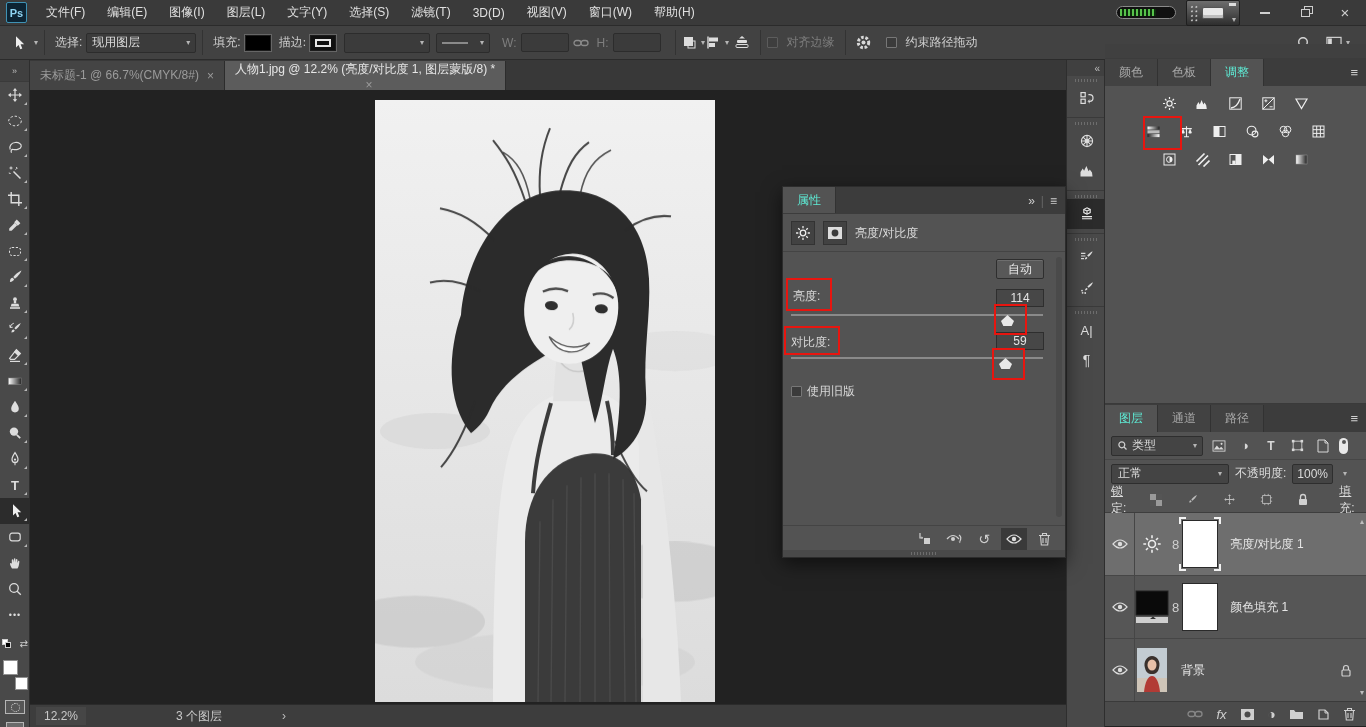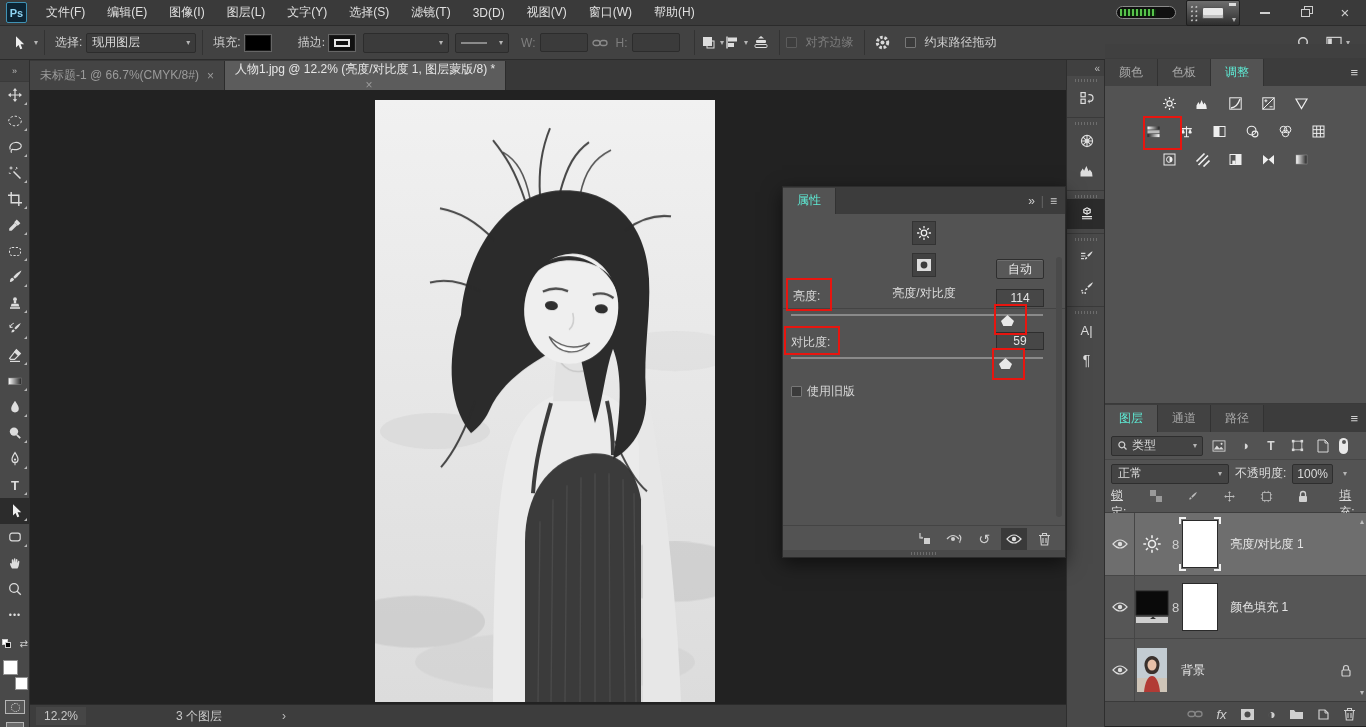--- a/index.html
+++ b/index.html
@@ -91,44 +91,44 @@
 .adjic{width:24px;height:22px;display:flex;align-items:center;justify-content:center;}
 
 #lp-filter{height:28px;display:flex;align-items:center;padding:0 6px;gap:6px;border-bottom:1px solid #464646;}
 #lp-type{flex:0 0 92px;height:20px;background:#444;border:1px solid #2e2e2e;border-radius:2px;display:flex;align-items:center;padding:0 5px;gap:4px;}
 .lf-ic{width:20px;height:18px;display:flex;align-items:center;justify-content:center;color:#d8d8d8;}
 .pill{width:9px;height:16px;border-radius:5px;background:#e8e8e8;position:relative;}
 .pill:after{content:"";position:absolute;left:2.5px;top:2.5px;width:4px;height:4px;border-radius:50%;background:#555;}
 #lp-blend{height:27px;display:flex;align-items:center;padding:0 6px;gap:6px;}
 #blendsel{flex:0 0 118px;height:20px;background:#444;border:1px solid #2e2e2e;border-radius:2px;display:flex;align-items:center;padding:0 6px;}
 .valbox{height:20px;background:#444;border:1px solid #2e2e2e;border-radius:2px;display:flex;align-items:center;padding:0 4px;}
-#lp-lock{height:26px;display:flex;padding:0 6px;gap:24px;border-bottom:1px solid #3e3e3e;text-decoration:underline;}
+#lp-lock{height:26px;display:flex;align-items:center;padding:0 6px;gap:24px;border-bottom:1px solid #3e3e3e;text-decoration:underline;}
 #layerlist{position:relative;height:188px;background:#535353;overflow:hidden;}
 .lrow{height:63px;display:flex;align-items:center;border-bottom:1px solid #464646;background:#565656;position:relative;}
 .lrow.sel{background:#6e6e6e;}
 .eyecol{width:30px;height:100%;display:flex;align-items:center;justify-content:center;border-right:1px solid #464646;}
 .lthumb{width:34px;height:34px;display:flex;align-items:center;justify-content:center;}
 .masklink{color:#cfcfcf;margin:0 3px;font-size:13px;}
 .maskthumb{width:36px;height:48px;background:#fff;border:1px solid #2a2a2a;position:relative;}
 .selframe i{position:absolute;width:7px;height:7px;border:0 solid #f2f2f2;}
 .selframe i:nth-child(1){left:-4px;top:-4px;border-left-width:2px;border-top-width:2px;}
 .selframe i:nth-child(2){right:-4px;top:-4px;border-right-width:2px;border-top-width:2px;}
 .selframe i:nth-child(3){left:-4px;bottom:-4px;border-left-width:2px;border-bottom-width:2px;}
 .selframe i:nth-child(4){right:-4px;bottom:-4px;border-right-width:2px;border-bottom-width:2px;}
 .lname{margin-left:12px;color:#e6e6e6;}
 #lp-bottom{height:25px;background:#4b4b4b;border-top:1px solid #3a3a3a;display:flex;align-items:center;justify-content:flex-end;gap:13px;padding:0 10px;}
 #lp-bottom .bic{display:flex;align-items:center;justify-content:center;color:#cfcfcf;}
 .scrollch{position:absolute;right:2px;color:#bdbdbd;font-size:8px;}
 
 #props{position:absolute;left:782px;top:186px;width:284px;height:372px;background:#535353;
  box-shadow:0 6px 18px rgba(0,0,0,.55);border:1px solid #2c2c2c;}
-#props .bar{height:27px;background:#3c3c3c;display:flex;align-items:center;}
+#props .bar{height:27px;background:#3c3c3c;display:flex;align-items:flex-start;}
 #props .bar .ptab{height:26px;}
 #props .bar .ctrls{margin-left:auto;display:flex;align-items:center;gap:6px;padding:0 8px;color:#cfcfcf;align-self:center;}
-#props .hdr{display:flex;align-items:center;gap:8px;padding:7px 8px 6px;border-bottom:1px solid #444;flex-direction:column;}
+#props .hdr{display:flex;align-items:center;gap:8px;padding:7px 8px 6px;border-bottom:1px solid #444;}
 .icbox{width:24px;height:24px;background:#424242;border:1px solid #333;display:flex;align-items:center;justify-content:center;}
 #autobtn{position:absolute;left:213px;top:72px;width:48px;height:20px;background:#585858;border:1px solid #2e2e2e;
  border-radius:2px;display:flex;align-items:center;justify-content:center;color:#e8e8e8;box-shadow:inset 0 1px 0 #6e6e6e;}
 .plabel{position:absolute;color:#d8d8d8;}
 .pfield{position:absolute;width:48px;height:18px;background:#474747;border:1px solid #2e2e2e;color:#e4e4e4;
  display:flex;align-items:center;justify-content:center;}
 .ptrack{position:absolute;left:8px;width:252px;height:2px;background:#8a8a8a;}
 .pthumb{position:absolute;width:13px;height:11px;background:#e9e9e9;
  clip-path:polygon(50% 0,100% 55%,82% 100%,18% 100%,0 55%);}
 .hl{position:absolute;border:2px solid var(--hl);z-index:5;}
@@ -203,21 +203,21 @@
   <span class="dd">▾</span>
   <span class="vsep"></span>
   <span class="ob-label">选择:</span>
   <div class="ob-select" style="width:110px;">
     <span>现用图层</span>
     <span class="dd" style="margin-left:auto;">▾</span>
   </div>
   <span class="vsep"></span>
   <span class="ob-label">填充:</span>
   <span class="swatch"></span>
-  <span class="ob-label" style="margin-left:27px;font-family:Liberation Serif, serif;">描边:</span>
+  <span class="ob-label" style="margin-left:8px;font-family:Liberation Serif, serif;">描边:</span>
   <span class="swatch stroke">
       <span class="inner"></span>
     </span>
   <div class="ob-select dis" style="width:86px;margin-left:8px;">
     <span class="dd" style="margin-left:auto;">▾</span>
   </div>
   <div class="ob-select dis" style="width:54px;margin-left:6px;">
     <svg width="26" height="4" viewBox="0 0 26 4">
         <path d="M0 2h26" stroke="#8a8a8a" stroke-width="2"></path>
       </svg>

